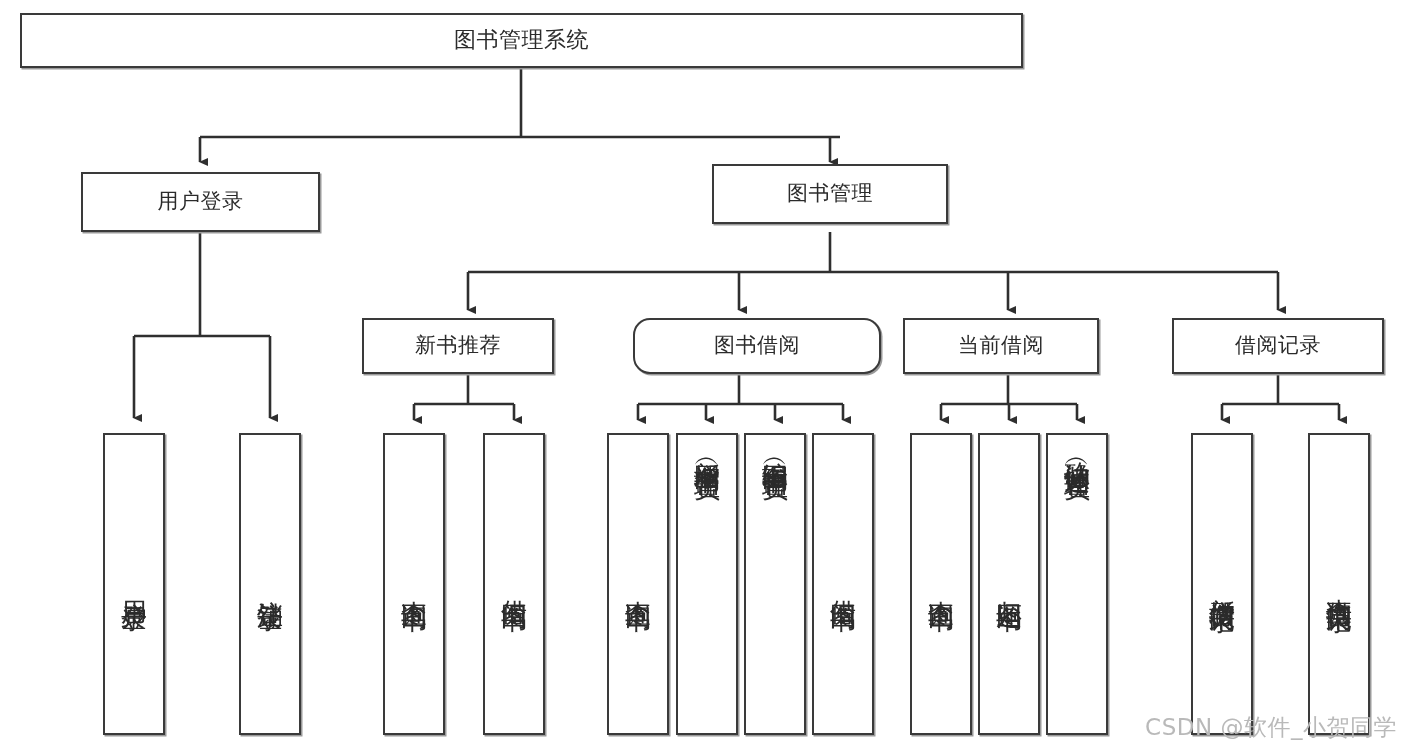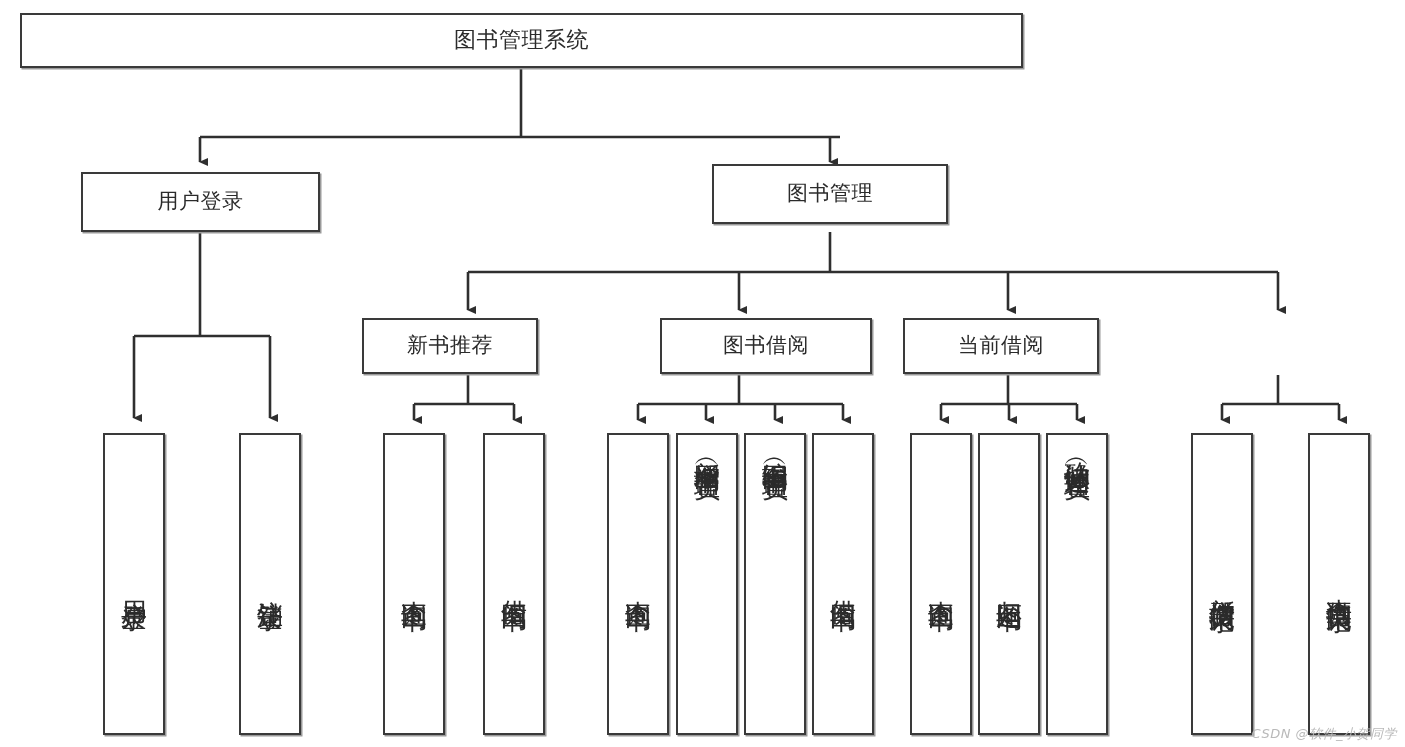--- a/index.html
+++ b/index.html
@@ -67,26 +67,25 @@
     margin: 0 auto;
   }
   .node.vert.centered {
     align-items: center;
     padding-top: 0;
   }
   .watermark {
     position: absolute;
     right: 8px;
     bottom: 4px;
-    font-size: 13px;
+    font-size: 23px;
     color: #b9b9b9;
     letter-spacing: 0.5px;
     white-space: nowrap;
     user-select: none;
-    font-style: italic;
   }
 </style>
 </head>
 <body>
 
 <div id="diagram-root">
 
   <svg class="connectors" viewBox="0 0 1405 747" xmlns="http://www.w3.org/2000/svg">
     <defs>
       <marker id="arrowhead" markerWidth="9" markerHeight="9" refX="4.5" refY="8" orient="auto" markerUnits="userSpaceOnUse">
@@ -141,29 +140,32 @@
     <span class="node-label">图书管理系统</span>
   </div>
 
   <div class="node horiz shadowed" style="left:81px; top:172px; width:239px; height:60px;">
     <span class="node-label">用户登录</span>
   </div>
   <div class="node horiz shadowed" style="left:712px; top:164px; width:236px; height:60px;">
     <span class="node-label">图书管理</span>
   </div>
 
-  <div class="node horiz shadowed" style="left:362px; top:318px; width:176px; height:56px;">
+  <div class="node horiz shadowed" style="left:362px; top:318px; width:192px; height:56px;">
     <span class="node-label">新书推荐</span>
   </div>
-  <div class="node horiz shadowed" style="left:660px; top:318px; width:212px; height:56px;">
+  <div class="node horiz shadowed" style="left:633px; top:318px; width:248px; height:56px;border-radius:17px;">
     <span class="node-label">图书借阅</span>
   </div>
   <div class="node horiz shadowed" style="left:903px; top:318px; width:196px; height:56px;">
     <span class="node-label">当前借阅</span>
   </div>
+  <div class="node horiz shadowed" style="left:1172px; top:318px; width:212px; height:56px;">
+    <span class="node-label">借阅记录</span>
+  </div>
 
   <div class="node vert centered shadowed" style="left:103px; top:433px; width:62px; height:302px;">
     <span class="node-label">用户登录</span>
   </div>
   <div class="node vert centered shadowed" style="left:239px; top:433px; width:62px; height:302px;">
     <span class="node-label">注销登录</span>
   </div>
 
   <div class="node vert centered shadowed" style="left:383px; top:433px; width:62px; height:302px;">
     <span class="node-label">查询图书</span>

